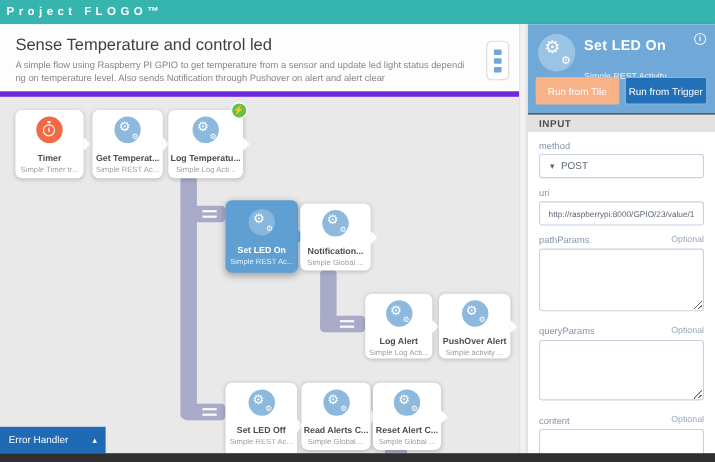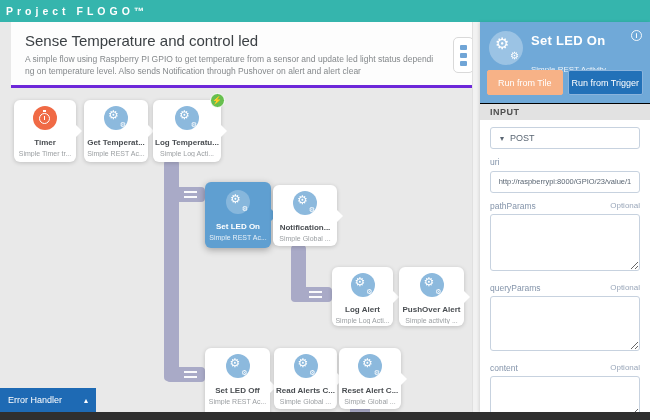--- a/index.html
+++ b/index.html
@@ -6,22 +6,22 @@
   html,body { width:650px; height:420px; overflow:hidden; background:#e9e9e9;
               font-family:"Liberation Sans", sans-serif; }
   .page { position:relative; width:650px; height:420px; }
 
   
   .top-bar { position:absolute; left:0; top:0; width:650px; height:22px;
              background:#35b5ad; display:flex; align-items:center; padding-left:6px; }
   .brand { color:#fff; font-size:10.5px; font-weight:bold; letter-spacing:4px; }
 
   
-  .flow-header { position:absolute; left:11px; top:22px; width:472px; height:66px;
-                 background:#fdfdfd; border-bottom:3px solid #6d28d9; padding:10px 14px 0 14px; }
+  .flow-header { position:absolute; left:0; top:22px; width:472px; height:66px;
+                 background:#fdfdfd; border-bottom:5px solid #6d28d9; padding:10px 14px 0 14px; }
   .flow-title { font-size:15px; font-weight:500; color:#3c4145; margin-bottom:5px; }
   .flow-desc { font-size:8.5px; line-height:11.5px; color:#84888b; white-space:nowrap; overflow:hidden; }
   .menu-btn { position:absolute; right:9px; top:15px; width:21px; height:36px;
               background:#fff; border:1px solid #d9d9d9; border-radius:5px;
               display:flex; flex-direction:column; align-items:center; justify-content:center; gap:3px; cursor:pointer; }
   .menu-sq { width:7px; height:5px; background:#5795cf; border-radius:1px; opacity:.85; }
 
   
   .canvas { position:absolute; left:0; top:88px; width:472px; height:324px; overflow:hidden; }
 
@@ -233,20 +233,23 @@
       <div class="ph-buttons">
         <div class="btn btn-tile">Run from Tile</div>
         <div class="btn btn-trigger">Run from Trigger</div>
       </div>
     </div>
 
     <div class="section-bar">INPUT</div>
 
     <div class="panel-form">
       <div class="field">
+        <div class="field-label-row">
+          <span class="field-label">method</span>
+        </div>
         <div class="select-box">
           <span class="caret-down-icon"></span>
           <span>POST</span>
         </div>
       </div>
 
       <div class="field">
         <div class="field-label-row">
           <span class="field-label">uri</span>
         </div>

